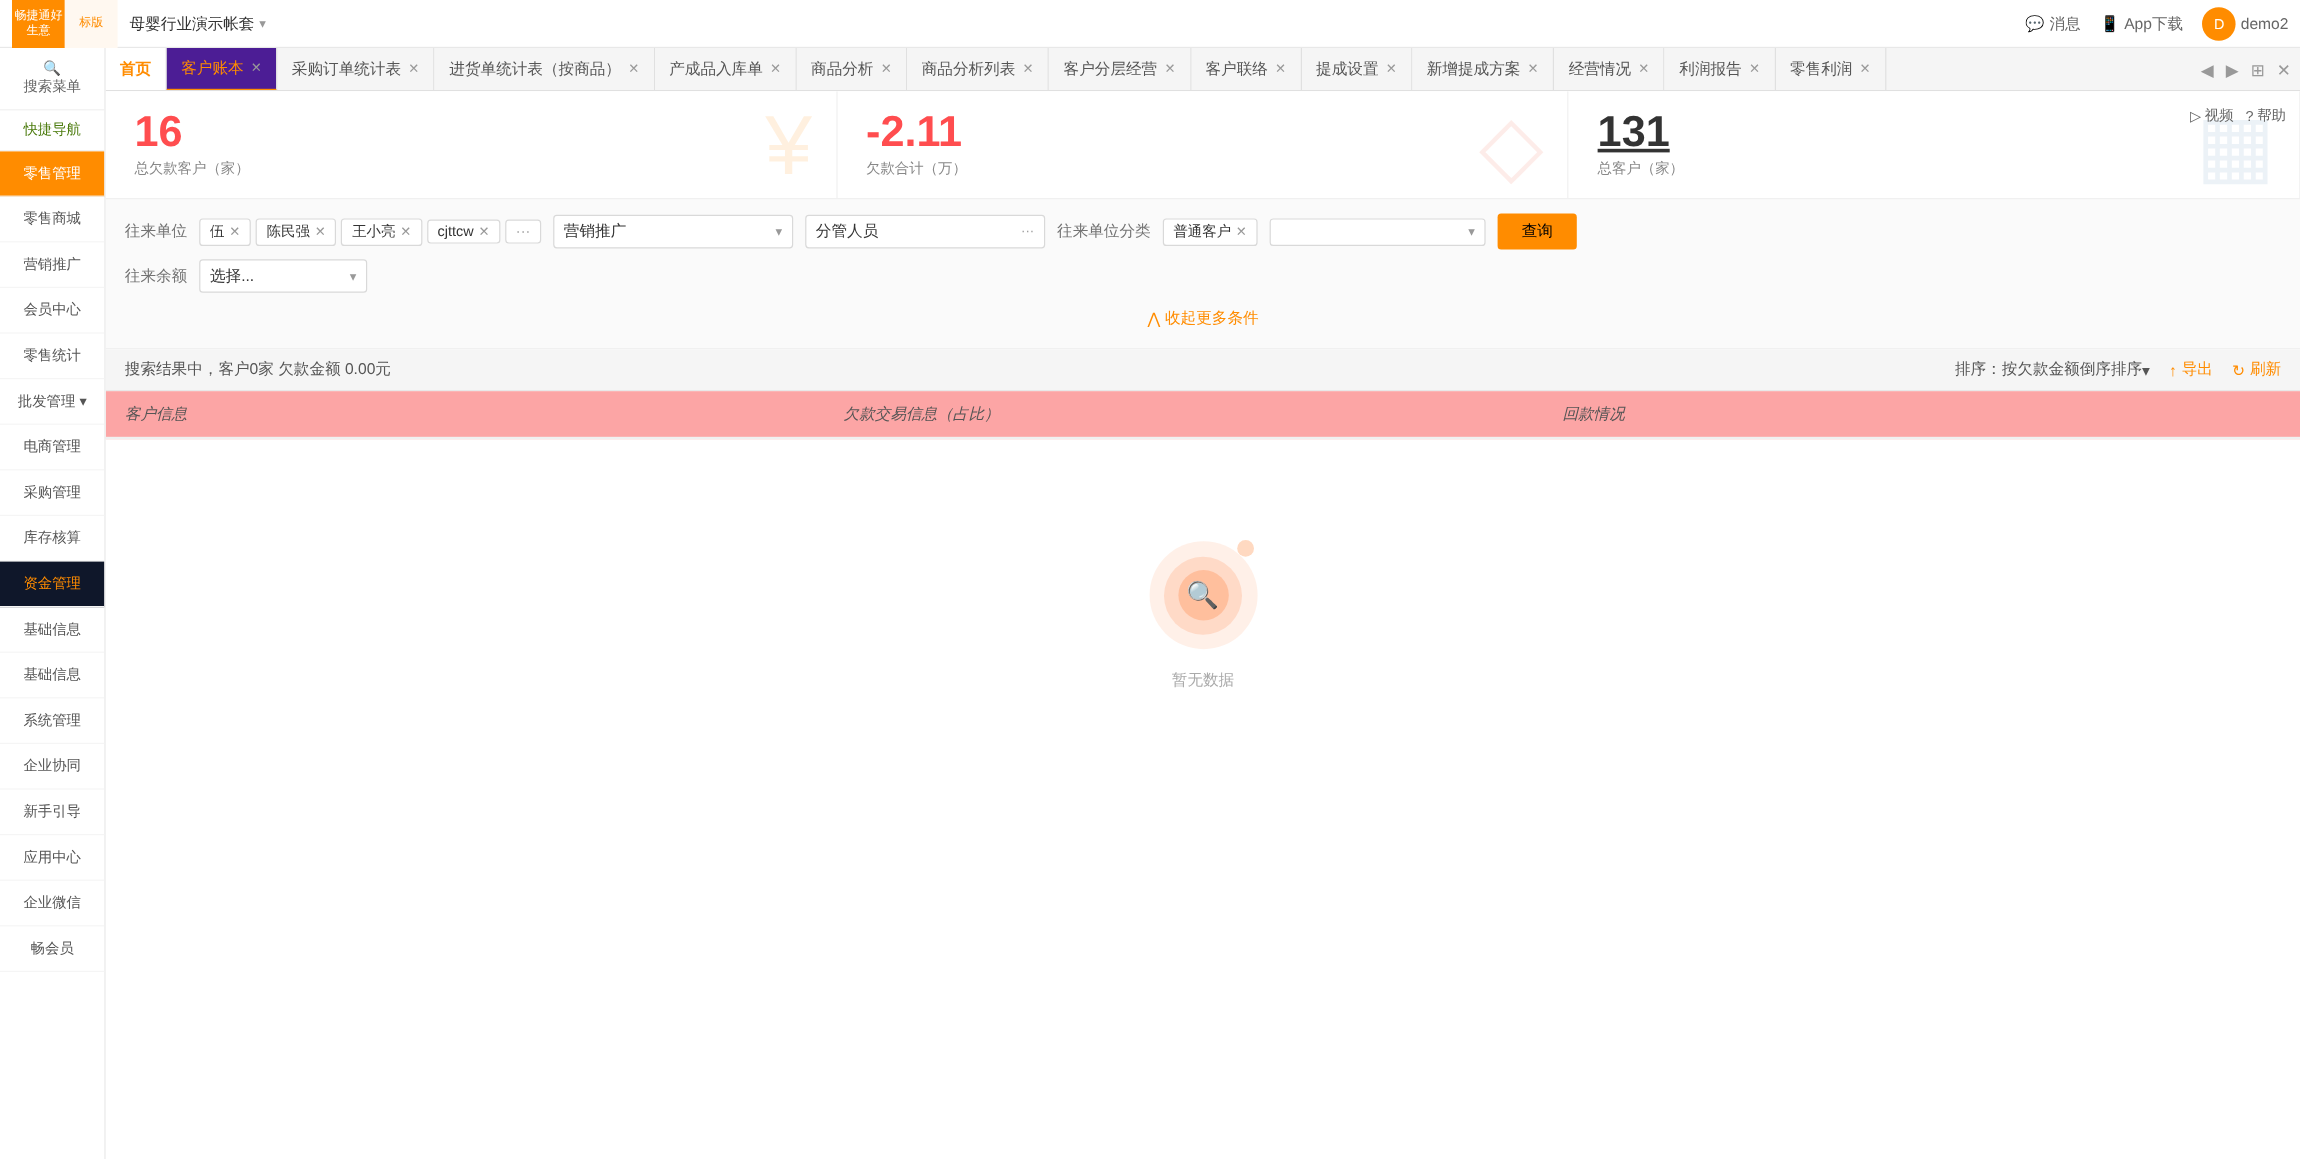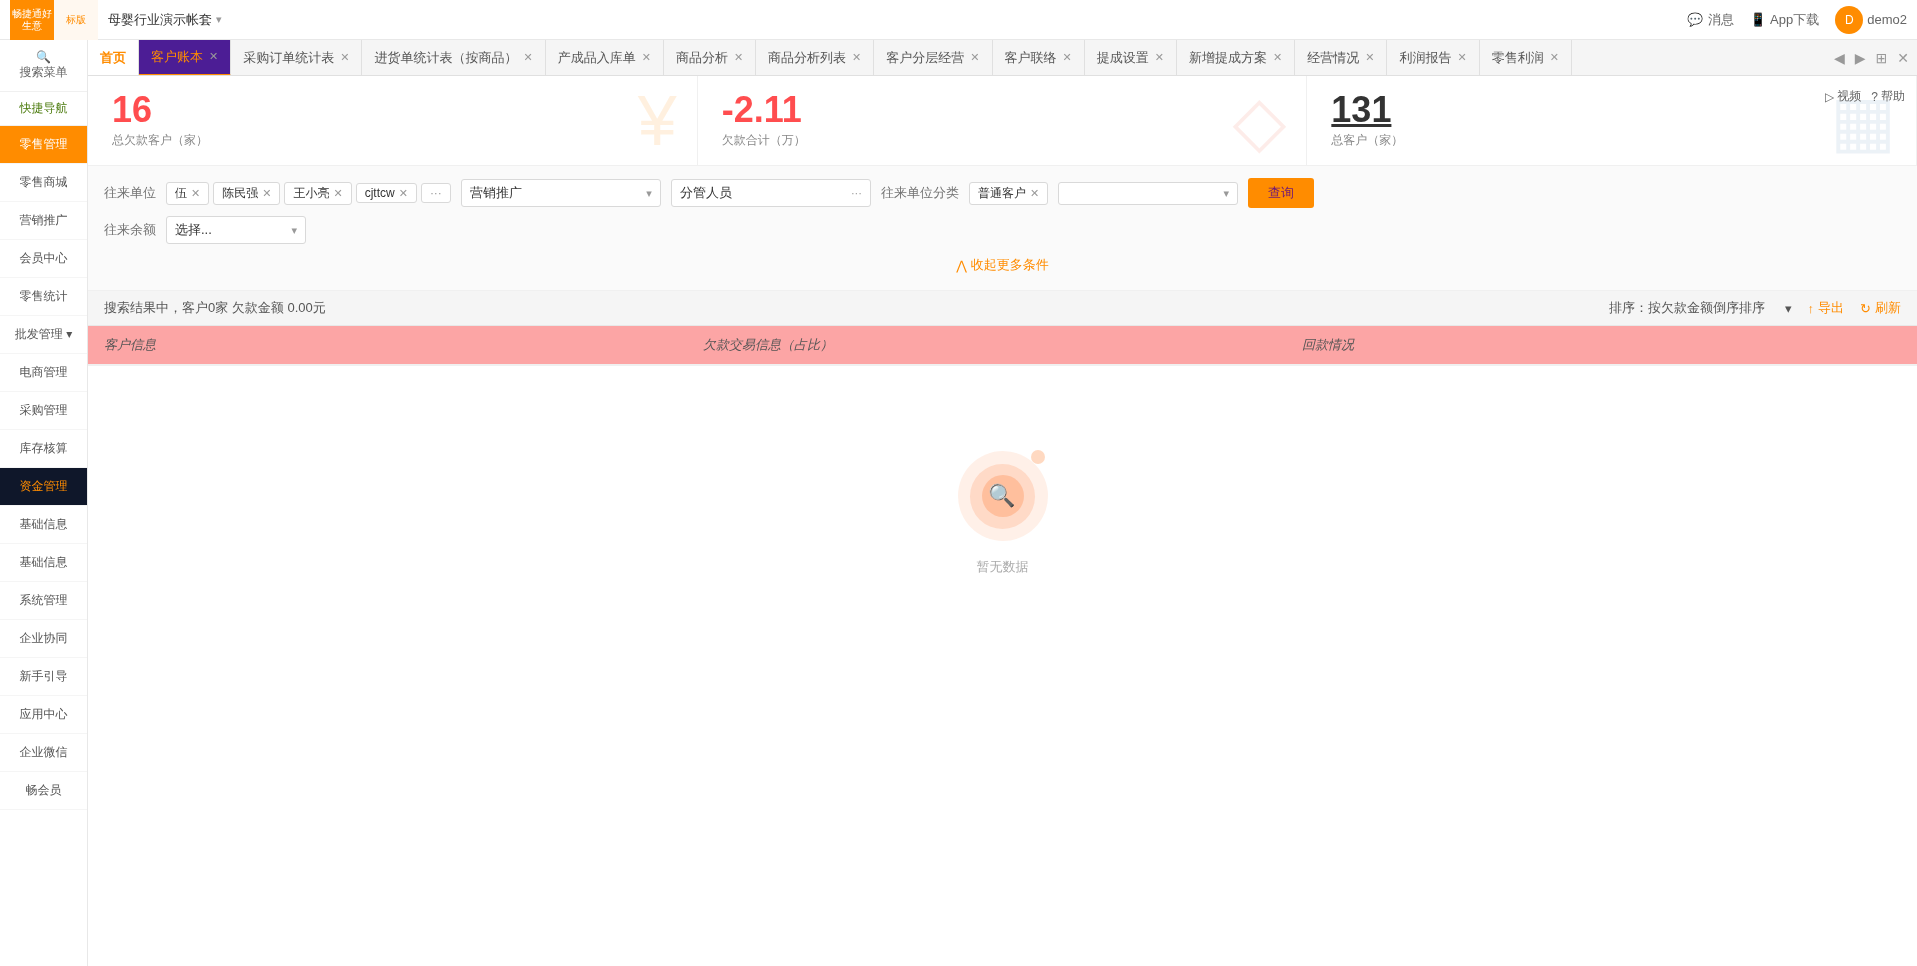--- a/index.html
+++ b/index.html
@@ -58,27 +58,27 @@
     .filter-row { display: flex; align-items: center; gap: 10px; margin-bottom: 8px; flex-wrap: wrap; }
     .filter-label { font-size: 13px; color: #737373; white-space: nowrap; }
     .filter-tag-group { display: flex; align-items: center; gap: 4px; flex-wrap: wrap; }
     .filter-tag { background: #fff; border: 1px solid #d9d9d9; border-radius: 3px; padding: 2px 8px; font-size: 12px; display: flex; align-items: center; gap: 4px; }
     .filter-tag .tag-close { color: #999; cursor: pointer; font-size: 11px; }
     .filter-tag .more-btn { color: #999; cursor: pointer; }
     .filter-select { border: 1px solid #d9d9d9; background: #fff; border-radius: 3px; padding: 4px 8px; font-size: 13px; min-width: 120px; display: flex; align-items: center; justify-content: space-between; cursor: pointer; }
     .filter-select-wide { min-width: 200px; }
     .filter-select .arrow { color: #999; font-size: 11px; }
     .collapse-btn { color: #ff8c00; font-size: 13px; cursor: pointer; display: flex; align-items: center; justify-content: center; gap: 4px; width: 100%; padding: 4px; }
-    .query-btn { background: #ff8c00; color: #701a75; border: none; border-radius: 3px; padding: 6px 20px; font-size: 13px; cursor: pointer; white-space: nowrap; }
+    .query-btn { background: #ff8c00; color: #000000; border: none; border-radius: 3px; padding: 6px 20px; font-size: 13px; cursor: pointer; white-space: nowrap; }
 
     
     .result-bar { padding: 8px 16px; background: #f5f5f5; border-bottom: 1px solid #e8e8e8; display: flex; align-items: center; justify-content: space-between; }
     .result-text { font-size: 13px; color: #555; }
     .result-actions { display: flex; align-items: center; gap: 16px; font-size: 13px; color: #555; }
-    .sort-btn { display: flex; align-items: center; gap: 20px; cursor: pointer; }
+    .sort-btn { display: flex; align-items: center; gap: 0; cursor: pointer; }
     .action-btn { display: flex; align-items: center; gap: 4px; cursor: pointer; color: #ff8c00; }
 
     
     .data-table { width: 100%; }
     .table-header { display: flex; background: #fca5a5; border-bottom: 2px solid #f0f0f0; padding: 10px 16px; font-style: italic; }
     .col-customer { flex: 2; font-size: 13px; color: #555; font-weight: 500; }
     .col-credit { flex: 2; font-size: 13px; color: #555; font-weight: 500; }
     .col-repay { flex: 2; font-size: 13px; color: #555; font-weight: 500; }
     .col-due { flex: 2; font-size: 13px; color: #555; font-weight: 500; }
 

